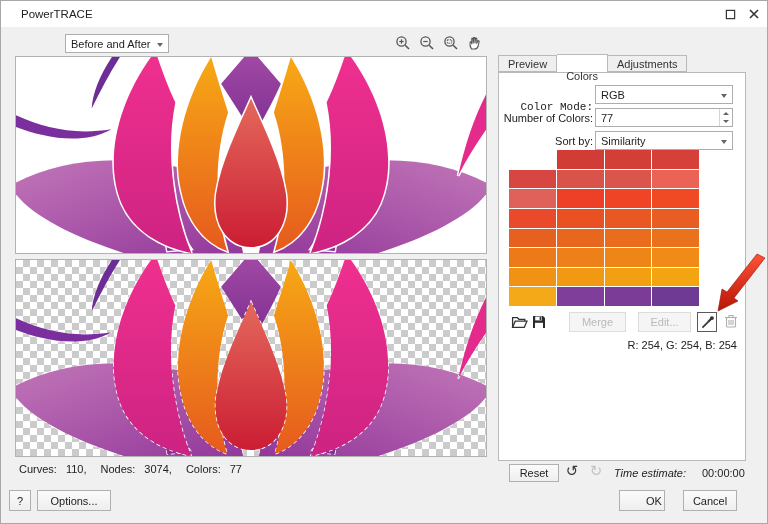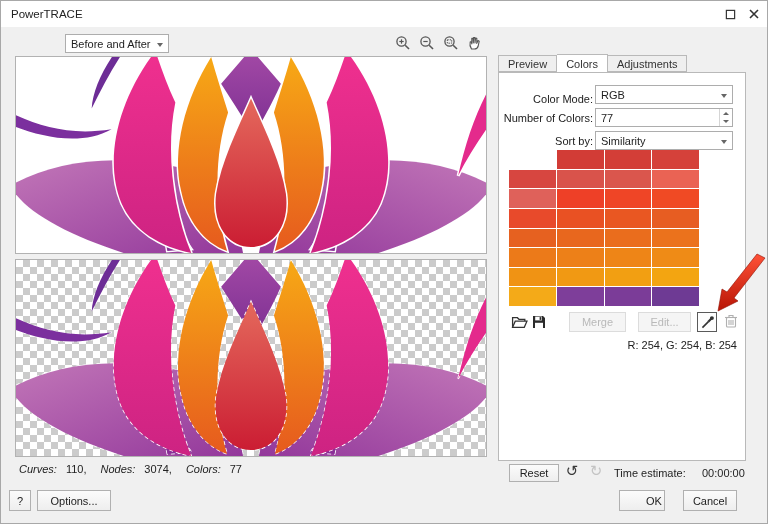--- a/index.html
+++ b/index.html
@@ -5,21 +5,21 @@
   html,body{margin:0;padding:0;background:#e8e8e8;}
   *{box-sizing:border-box;}
   #dialog{
     position:relative;width:768px;height:524px;margin:0 auto;
     background:#f0f0f0;border:1px solid #a8a8a8;
     font-family:"Liberation Sans",sans-serif;font-size:11px;color:#1e1e1e;
     overflow:hidden;
   }
   
   #titlebar{position:absolute;left:0;top:0;width:100%;height:26px;background:#ffffff;}
-  #title{position:absolute;left:10px;top:7px;font-size:11.5px;color:#222;text-align:center;}
+  #title{position:absolute;left:20px;top:7px;font-size:11.5px;color:#222;text-align:center;}
   .winbtn{position:absolute;top:5px;width:18px;height:16px;display:flex;align-items:center;justify-content:center;cursor:default;}
   #btn-max{left:720px;}
   #btn-close{left:744px;}
   
   #preview-label{position:absolute;left:22px;top:37px;margin-left:44px;}
   .dropdown{
     position:absolute;height:19px;background:#ffffff;border:1px solid #adadad;
     display:flex;align-items:center;padding:0 18px 0 5px;white-space:nowrap;overflow:hidden;
   }
   #preview-select{left:64px;top:33px;width:104px;}
@@ -30,31 +30,31 @@
   .pane{position:absolute;left:14px;width:472px;height:198px;border:1px solid #b2b2b2;background:#fff;overflow:hidden;}
   #pane-before{top:55px;}
   #pane-after{top:258px;
     background-image:repeating-conic-gradient(#cbcbcb 0% 25%, #ffffff 25% 50%);
     background-size:14px 14px;}
   .pane svg{display:block;}
   
   #status-row{position:absolute;left:18px;top:462px;white-space:nowrap;color:#222;}
   #status-row span{display:inline-block;}
   .stat-val{margin-left:9px;}
-  .stat-label{margin-left:14px;font-style:italic;}
+  .stat-label{margin-left:14px;}
   .stat-label:first-child{margin-left:0;}
   
   #tabs{position:absolute;left:497px;top:54px;display:flex;z-index:3;}
   .tab{height:17px;padding:2px 9px 0 9px;border:1px solid #b9b9b9;border-left:none;background:#efefef;color:#333;}
   .tab:first-child{border-left:1px solid #b9b9b9;}
-  .tab.active{background:#ffffff;height:18px;margin-top:-1px;border-bottom:none;padding-top:3px;}
+  .tab.active{background:#ffffff;height:18px;margin-top:-1px;border-bottom:none;padding-top:15px;}
   #panel{position:absolute;left:497px;top:71px;width:248px;height:389px;background:#ffffff;border:1px solid #b9b9b9;z-index:2;}
   .field-label{position:absolute;right:152px;white-space:nowrap;color:#222;}
   .field-ctrl{left:96px;width:138px;}
-  #row-mode-label{top:20px;} #row-mode-select{top:12px;text-align:center;}
+  #row-mode-label{top:28px;font-family:Liberation Mono, monospace;} #row-mode-select{top:12px;text-align:center;}
   #row-count-label{top:39px;} #row-count-input{position:absolute;top:35px;left:96px;width:138px;height:19px;border:1px solid #adadad;background:#fff;}
   #count-value{position:absolute;left:5px;top:3px;}
   #spinner{position:absolute;right:0;top:0;width:13px;height:17px;border-left:1px solid #d5d5d5;display:flex;flex-direction:column;}
   .spin{flex:1;display:flex;align-items:center;justify-content:center;}
   .spin-up::after{content:"";border-left:3px solid transparent;border-right:3px solid transparent;border-bottom:3.5px solid #666;}
   .spin-down::after{content:"";border-left:3px solid transparent;border-right:3px solid transparent;border-top:3.5px solid #666;}
   #row-sort-label{top:62px;} #row-sort-select{top:58px;}
   #panel .dropdown{position:absolute;}
   
   #color-palette{position:absolute;left:10px;top:77px;width:190px;height:156px;
@@ -69,21 +69,21 @@
   #eyedropper-btn{position:absolute;left:198px;top:0;width:20px;height:20px;border:1px solid #5a5a5a;background:#fdfdfd;display:flex;align-items:center;justify-content:center;}
   #delete-color-btn{position:absolute;left:224px;top:1px;width:17px;height:17px;}
   #rgb-readout{position:absolute;right:8px;top:266px;color:#222;}
   
   #annotation-arrow{position:absolute;left:712px;top:252px;z-index:5;}
   
   .push-btn{border:1px solid #b0b0b0;background:linear-gradient(#fbfbfb,#eeeeee);display:flex;align-items:center;justify-content:center;color:#222;}
   #reset-btn{position:absolute;left:508px;top:463px;width:50px;height:18px;}
   #undo-btn{position:absolute;left:562px;top:461px;width:18px;height:18px;font-size:15px;color:#3a3a3a;text-align:center;line-height:18px;font-family:"DejaVu Sans",sans-serif;}
   #redo-btn{position:absolute;left:586px;top:461px;width:18px;height:18px;font-size:15px;color:#c4c4c4;text-align:center;line-height:18px;font-family:"DejaVu Sans",sans-serif;}
-  #time-label{position:absolute;left:613px;top:466px;}
+  #time-label{position:absolute;left:613px;top:466px;font-style:italic;}
   #time-value{position:absolute;left:701px;top:466px;}
   
   #help-btn{position:absolute;left:8px;top:489px;width:22px;height:21px;}
   #options-btn{position:absolute;left:36px;top:489px;width:74px;height:21px;}
   #ok-btn{position:absolute;left:618px;top:489px;width:46px;height:21px;padding-left:24px;}
   #cancel-btn{position:absolute;left:682px;top:489px;width:54px;height:21px;}
 </style>
 </head>
 <body>
 

